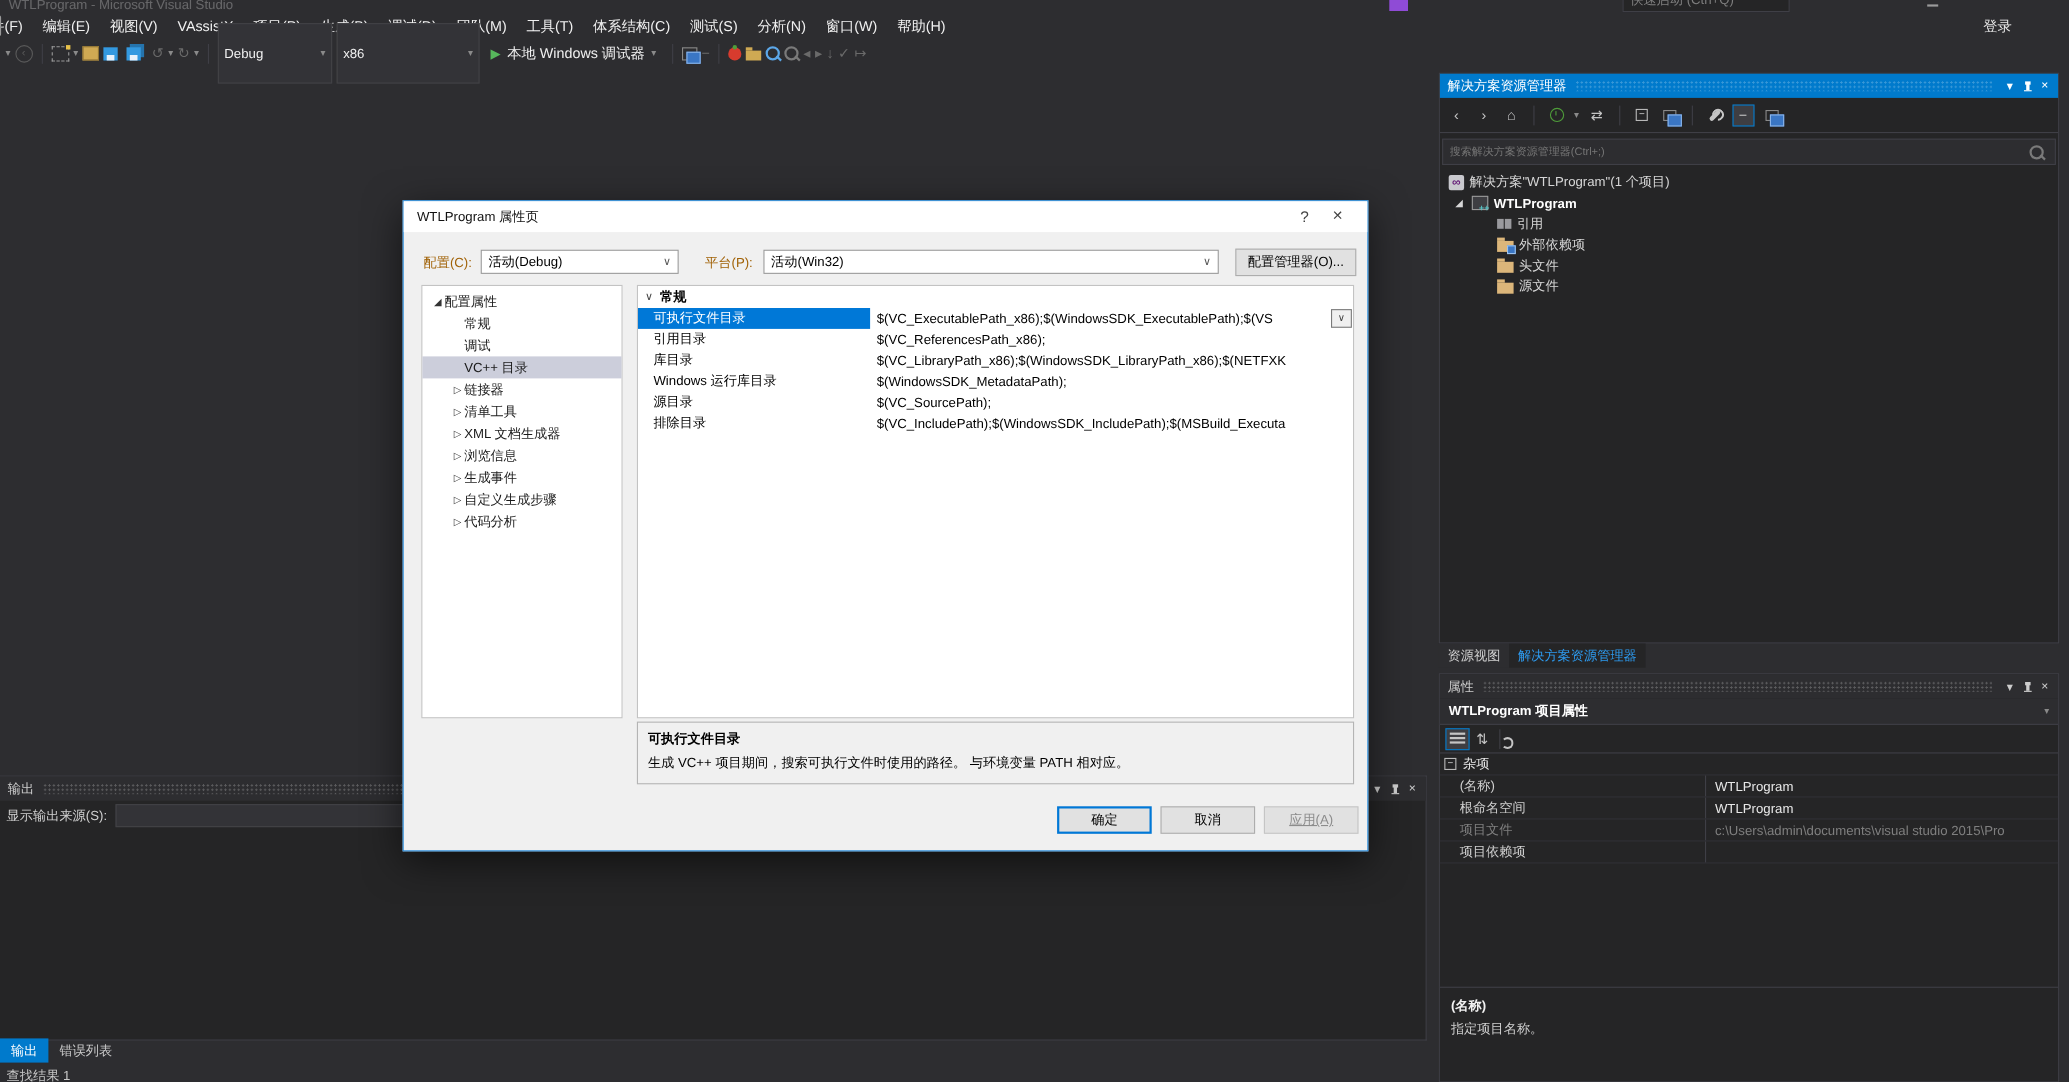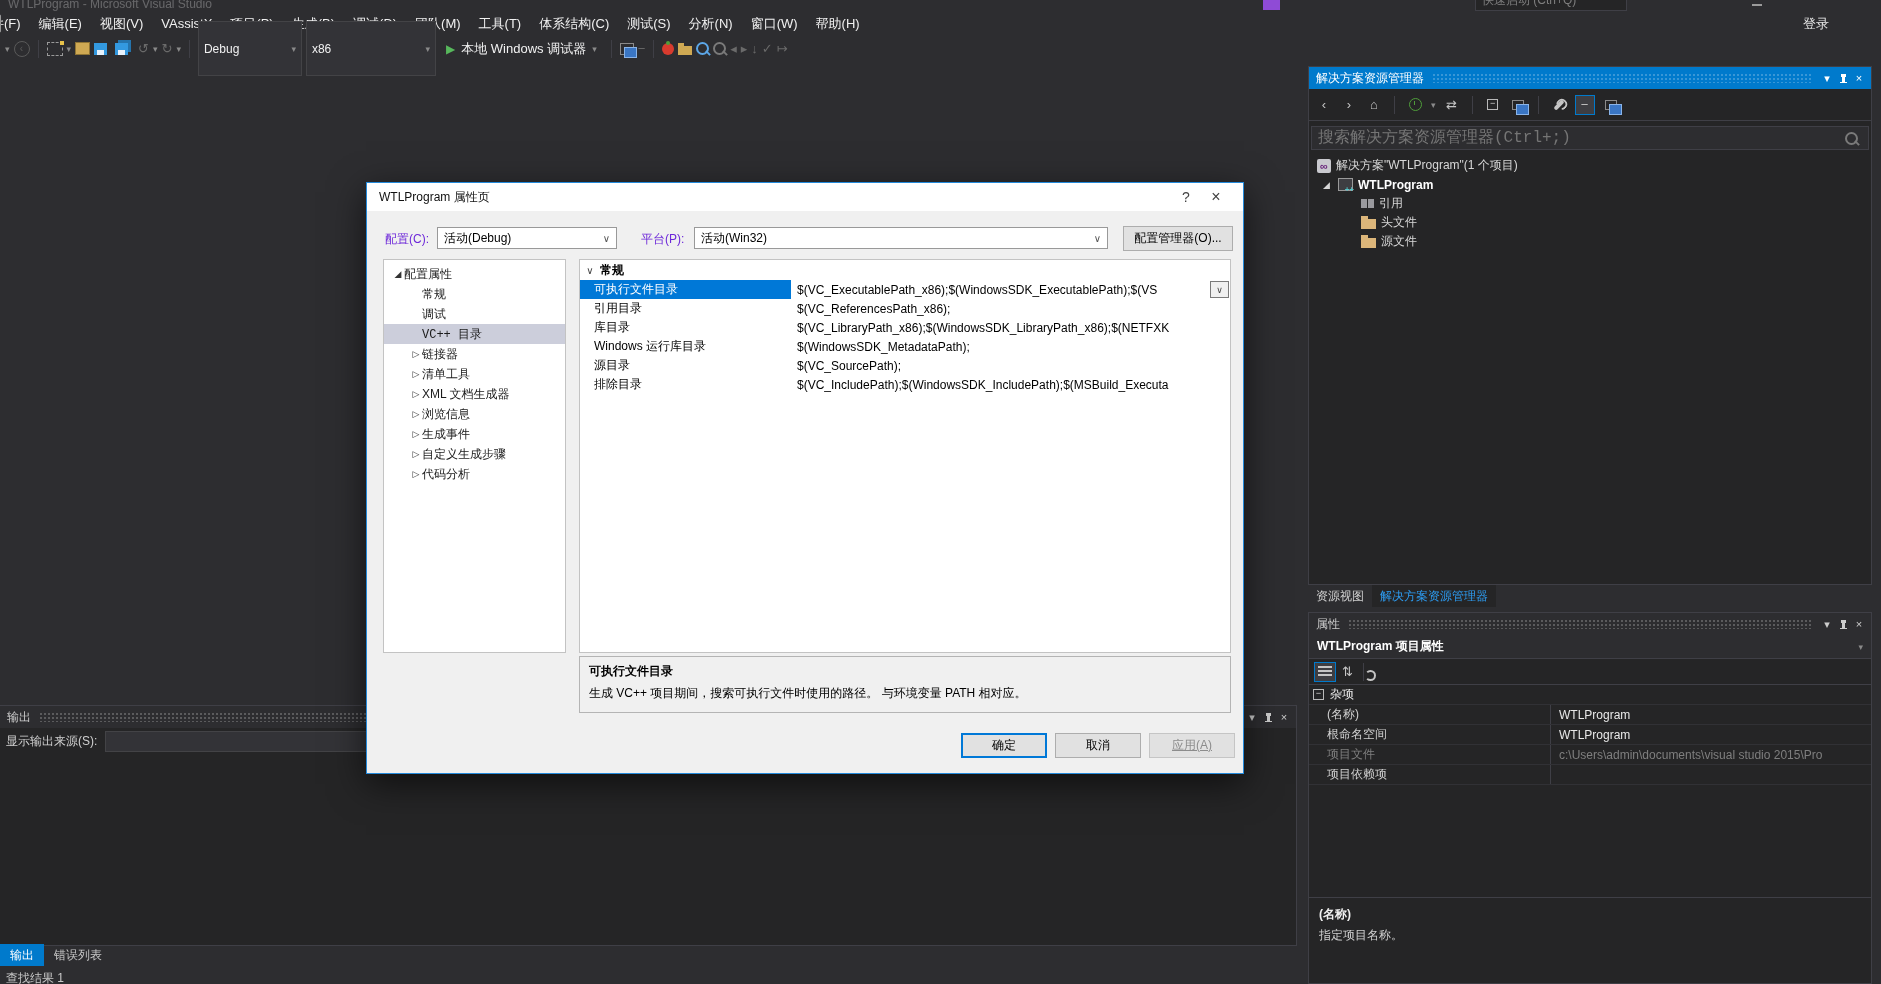--- a/index.html
+++ b/index.html
@@ -64,22 +64,22 @@
   .pin::after{content:"";position:absolute;left:-2px;top:7px;width:7px;height:1px;background:currentColor;}
   .pin::before{content:"";position:absolute;left:-1px;top:-1px;width:5px;height:3px;background:currentColor;}
 
   
   .se-toolbar{height:31px;display:flex;align-items:center;gap:7px;padding:0 6px;border-bottom:1px solid #3f3f46;}
   .se-ic{color:#c5c5c5;font-size:13px;width:18px;height:18px;display:flex;align-items:center;justify-content:center;}
   .se-ic.selected{border:1px solid #007acc;background:#3e3e42;}
   .clockc{width:11px;height:11px;border:1.5px solid #4f9d3a;border-radius:50%;position:relative;}
   .clockc::after{content:"";position:absolute;left:4px;top:2px;width:1.5px;height:4px;background:#4f9d3a;}
   .search-box{position:relative;background:#2d2d30;border:1px solid #3f3f46;height:22px;display:flex;align-items:center;}
-  .search-box input{background:transparent;border:0;outline:0;color:#8a8a8a;font-size:16px;width:100%;
-                    padding:0 24px 0 6px;font-family:Liberation Mono, monospace;}
+  .search-box input{background:transparent;border:0;outline:0;color:#8a8a8a;font-size:10px;width:100%;
+                    padding:0 24px 0 6px;font-family:Liberation Sans, sans-serif;}
   .tree-row{height:19px;display:flex;align-items:center;color:#d7d7d7;font-size:12px;gap:5px;}
   .tw-arrow{color:#d7d7d7;font-size:9px;width:10px;}
   .sol-icon{width:14px;height:14px;background:#c9c9ce;border-radius:2px;color:#68217a;font-size:11px;
             line-height:14px;text-align:center;font-weight:bold;}
   .proj-icon{width:13px;height:11px;border:1px solid #9a9a9a;background:#3e3e42;position:relative;}
   .proj-icon::after{content:"++";position:absolute;right:-2px;bottom:-4px;font-size:8px;color:#57c3c6;font-weight:bold;}
   .ref-icon{width:13px;height:9px;display:flex;gap:1px;}
   .ref-icon span{flex:1;background:#9a9a9e;}
   .folder{width:15px;height:10px;background:#dcb67a;position:relative;margin-top:3px;}
   .folder::before{content:"";position:absolute;left:0;top:-3px;width:7px;height:3px;background:#dcb67a;}
@@ -116,31 +116,31 @@
   .bottom-tabs{position:absolute;display:flex;height:22px;font-size:12px;}
   .b-tab{padding:0 10px;line-height:22px;}
   .b-tab.active{background:#007acc;color:#fff;}
   .b-tab.inactive{color:#c8c8c8;}
 
   
   .dialog{position:absolute;left:366px;top:182px;width:876px;height:590px;background:#f0f0f0;
           border:1px solid rgba(0,120,215,.85);box-shadow:0 10px 34px rgba(0,0,0,.6);color:#000;font-size:12px;}
   .dlg-title{height:28px;background:#ffffff;display:flex;align-items:center;padding:0 12px;color:#111;}
   .dlg-sysbtn{width:30px;text-align:center;color:#444;font-size:14px;}
-  .dlg-label{color:#6d28d9;}
+  .dlg-label{color:#a16207;}
   .dlg-combo{height:22px;background:#fff;border:1px solid #999;display:flex;align-items:center;
              justify-content:space-between;padding:0 6px;color:#000;}
   .dlg-combo .arr{color:#555;font-size:10px;}
   .dlg-btn{height:25px;background:#e1e1e1;border:1px solid #adadad;display:flex;align-items:center;justify-content:center;color:#000;}
   .dlg-btn.default{border:2px solid #0078d7;}
   .dlg-btn.disabled{color:#8c8c8c;border-color:#c5c5c5;text-decoration:underline;}
   .dlg-box{background:#fff;border:1px solid #c3c3c3;}
   .dt-row{height:20px;display:flex;align-items:center;color:#1a1a1a;}
   .dt-row .a{width:12px;text-align:center;font-size:9px;color:#333;}
-  .dt-row.selected{background:#cccedb;font-family:Liberation Mono, monospace;}
+  .dt-row.selected{background:#cccedb;}
   .dg-group{height:20px;display:flex;align-items:center;font-weight:bold;color:#000;}
   .dg-row{height:19px;display:flex;align-items:stretch;}
   .dg-name{width:211px;padding-left:14px;display:flex;align-items:center;box-sizing:border-box;color:#000;}
   .dg-val{flex:1;display:flex;align-items:center;padding-left:6px;overflow:hidden;white-space:nowrap;color:#000;position:relative;}
   .dg-row.selected .dg-name{background:#0078d7;color:#fff;}
   .combo-btn{position:absolute;right:1px;top:1px;bottom:1px;width:17px;border:1px solid #7a7a7a;background:#f0f0f0;
              display:flex;align-items:center;justify-content:center;font-size:9px;color:#444;}
   .desc-box{position:absolute;background:#f0f0f0;border:1px solid #b4b4b4;padding:6px 9px;box-sizing:border-box;}
 </style>
 </head>
@@ -290,20 +290,26 @@
         <span>WTLProgram</span>
       </div>
       <div class="tree-row" style="padding-left:52px;">
         <span class="ref-icon">
             <span></span>
             <span></span>
           </span>
         <span>引用</span>
       </div>
       <div class="tree-row" style="padding-left:52px;">
+        <span class="folder">
+            <span class="ov"></span>
+          </span>
+        <span>外部依赖项</span>
+      </div>
+      <div class="tree-row" style="padding-left:52px;">
         <span class="folder"></span>
         <span>头文件</span>
       </div>
       <div class="tree-row" style="padding-left:52px;">
         <span class="folder"></span>
         <span>源文件</span>
       </div>
     </div>
   </div>
   <div class="se-tabs" style="left:1308px;top:585px;">

